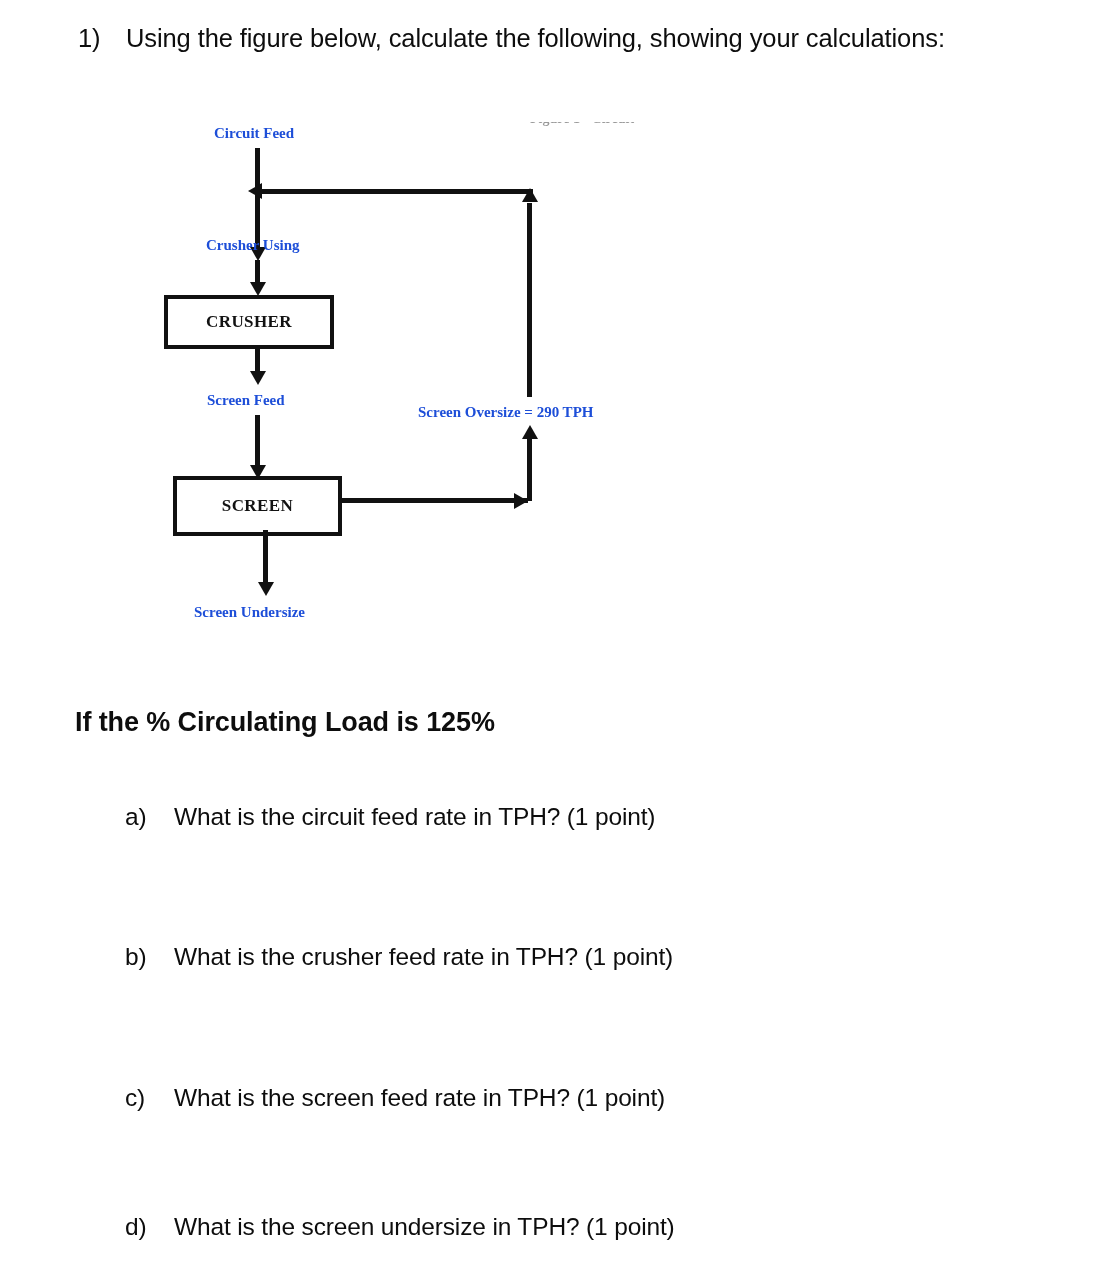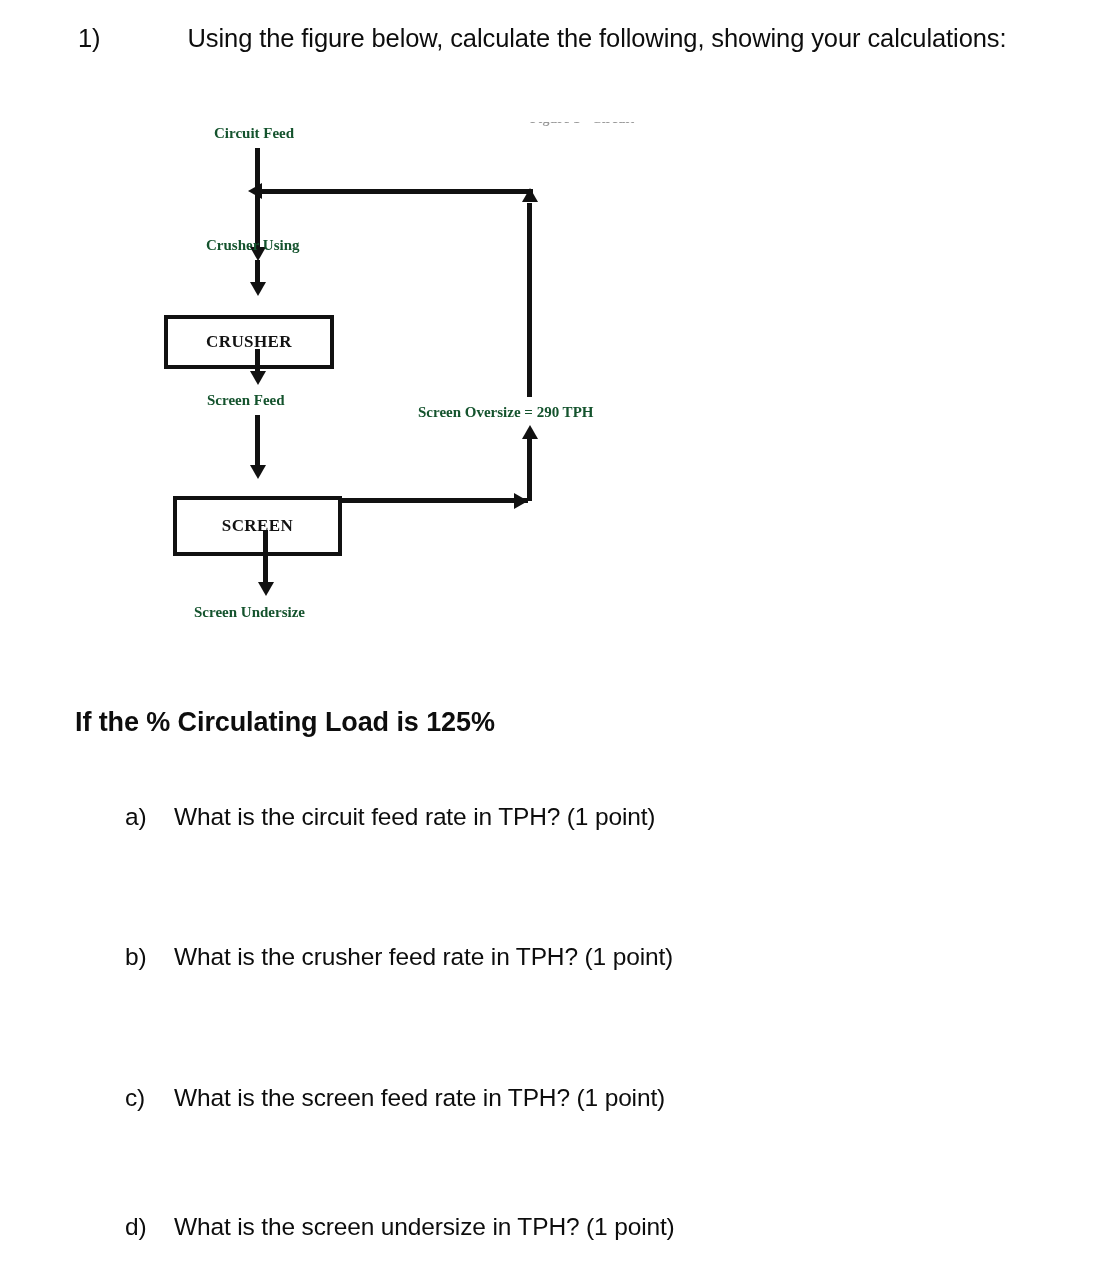--- a/index.html
+++ b/index.html
@@ -29,54 +29,52 @@
     line-height: 1.15;
     letter-spacing: -0.1px;
     white-space: nowrap;
   }
   #question-prompt .q-marker {
     width: 48px;
     flex: 0 0 48px;
   }
   #question-prompt .q-text {
     flex: 1 1 auto;
-    text-align: center;
   }
 
   
   #flow-diagram {
     position: absolute;
     left: 150px;
     top: 110px;
     width: 540px;
     height: 520px;
   }
   #flow-diagram .dlabel {
     position: absolute;
     font-family: "Liberation Serif", serif;
     font-weight: bold;
     font-size: 15px;
     line-height: 1;
-    color: #14532d;
+    color: #1d4ed8;
     white-space: nowrap;
   }
   #flow-diagram .unit-box {
     position: absolute;
     box-sizing: border-box;
     border: 4px solid #111111;
     background: #ffffff;
     font-family: "Liberation Serif", serif;
     font-weight: bold;
     font-size: 17px;
     color: #121212;
     display: flex;
     align-items: center;
     justify-content: center;
     letter-spacing: 0.4px;
-    margin-top: 20px;
   }
   
   #flow-diagram .vline {
     position: absolute;
     width: 5px;
     background: #111111;
   }
   #flow-diagram .hline {
     position: absolute;
     height: 5px;

